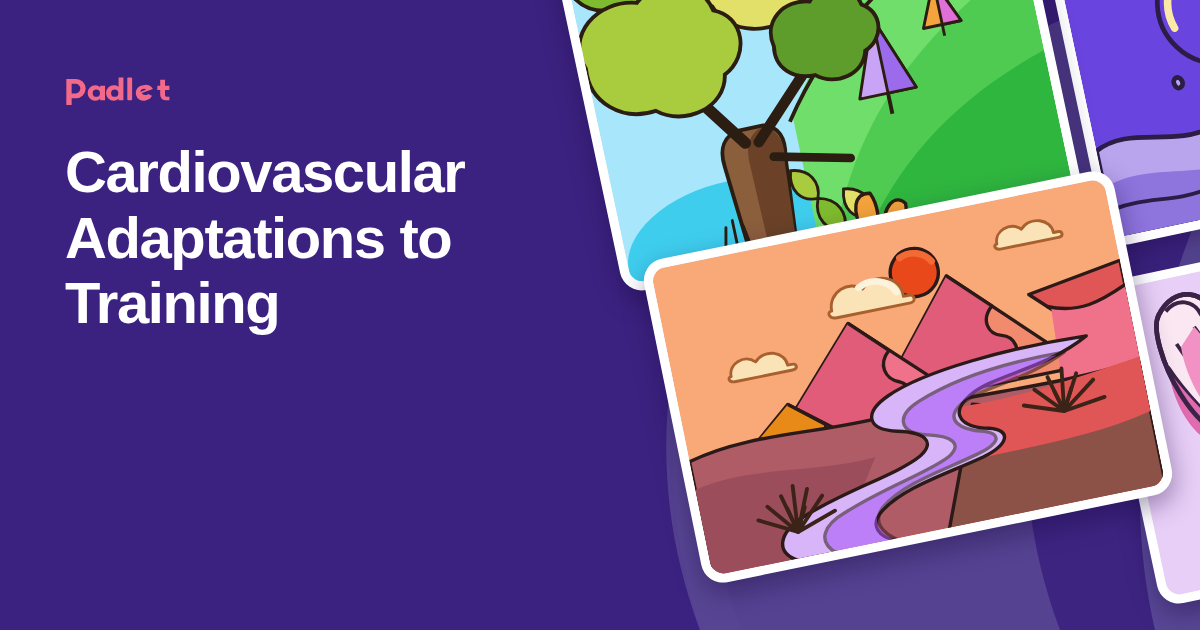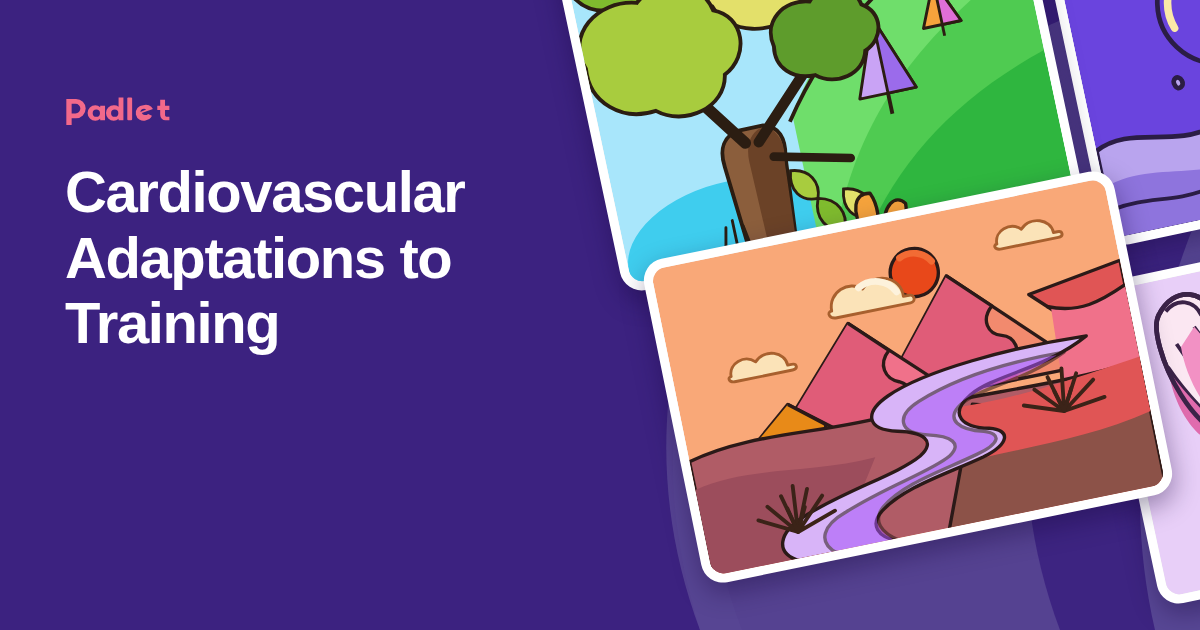--- a/index.html
+++ b/index.html
@@ -20,21 +20,21 @@
     background:#3C2280;
     overflow:hidden;
   }
 
   
   .bands { position:absolute; inset:0; width:1200px; height:630px; }
 
   
   .text-col {
     position:absolute;
-    left:65px; top:96px;
+    left:65px; top:76px;
     width:470px;
     z-index:40;
   }
   .brand {
     display:block;
     font-size:30px;
     font-weight:700;
     letter-spacing:-0.5px;
     line-height:1;
     height:32px;

